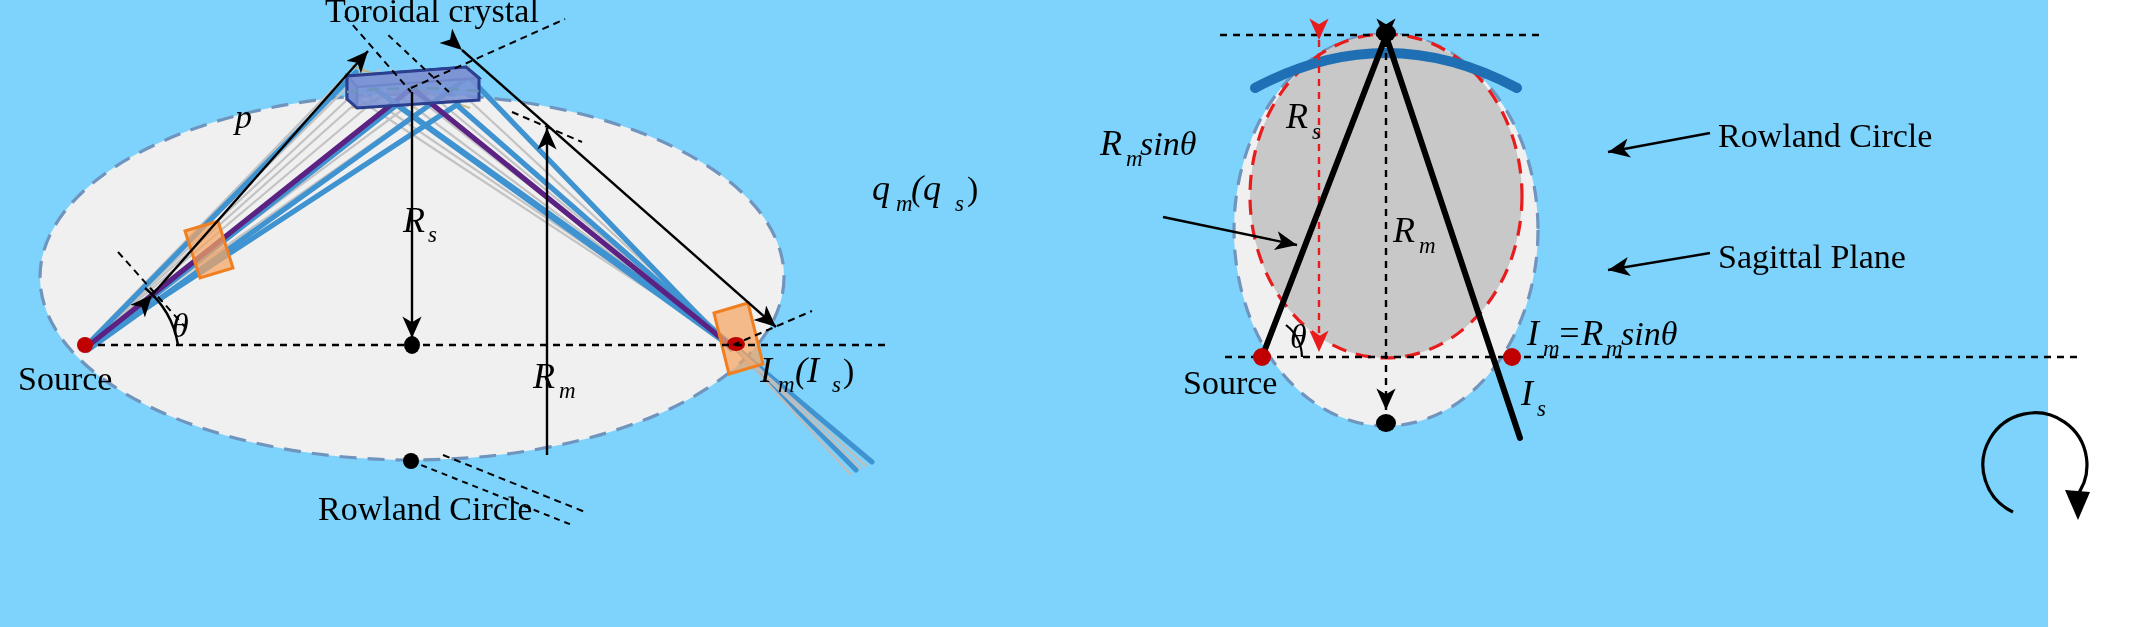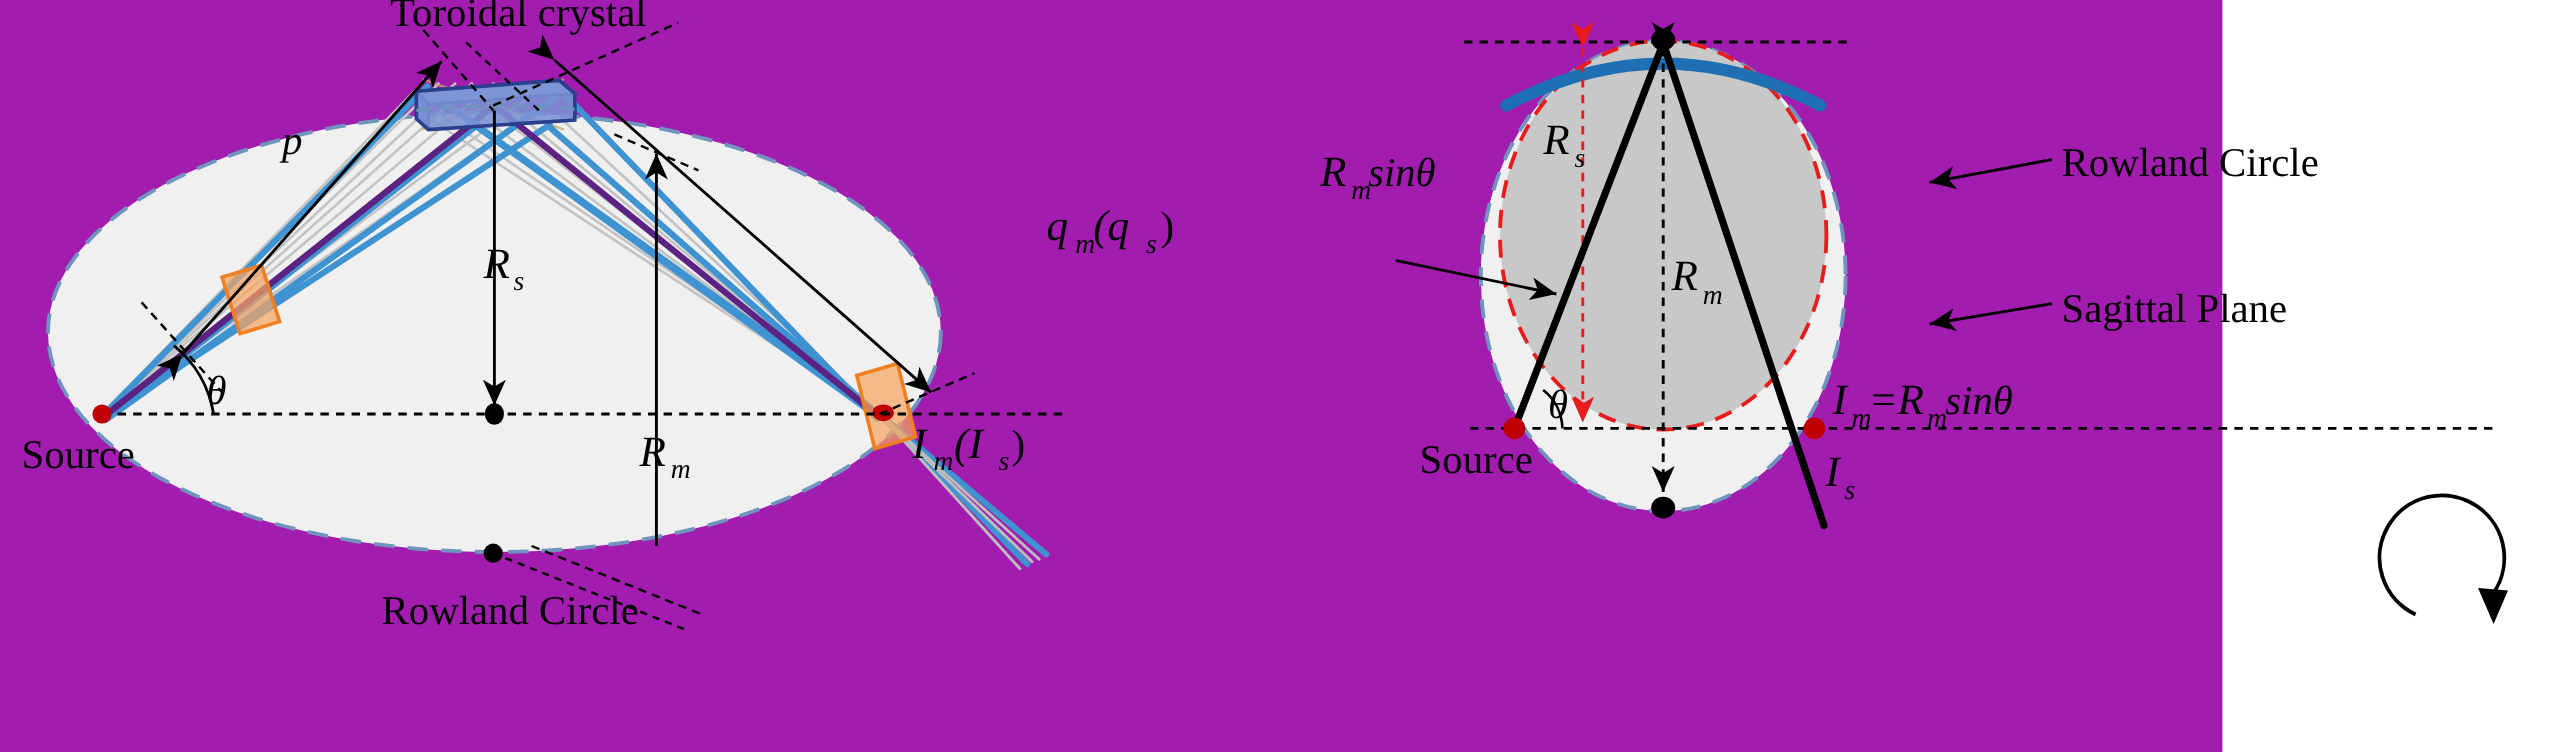--- a/index.html
+++ b/index.html
@@ -8,23 +8,23 @@
     background: #ffffff;
   }
   body {
     width: 2132px;
     height: 627px;
     font-family: "Liberation Serif", "DejaVu Serif", serif;
     overflow: hidden;
   }
   #figure-root {
     position: relative;
-    width: 1852px;
+    width: 2048px;
     height: 627px;
-    background: #a21caf;
+    background: #7dd3fc;
   }
   svg.figure-svg {
     position: absolute;
     left: 0;
     top: 0;
     width: 2132px;
     height: 627px;
     display: block;
   }
   .lbl {

